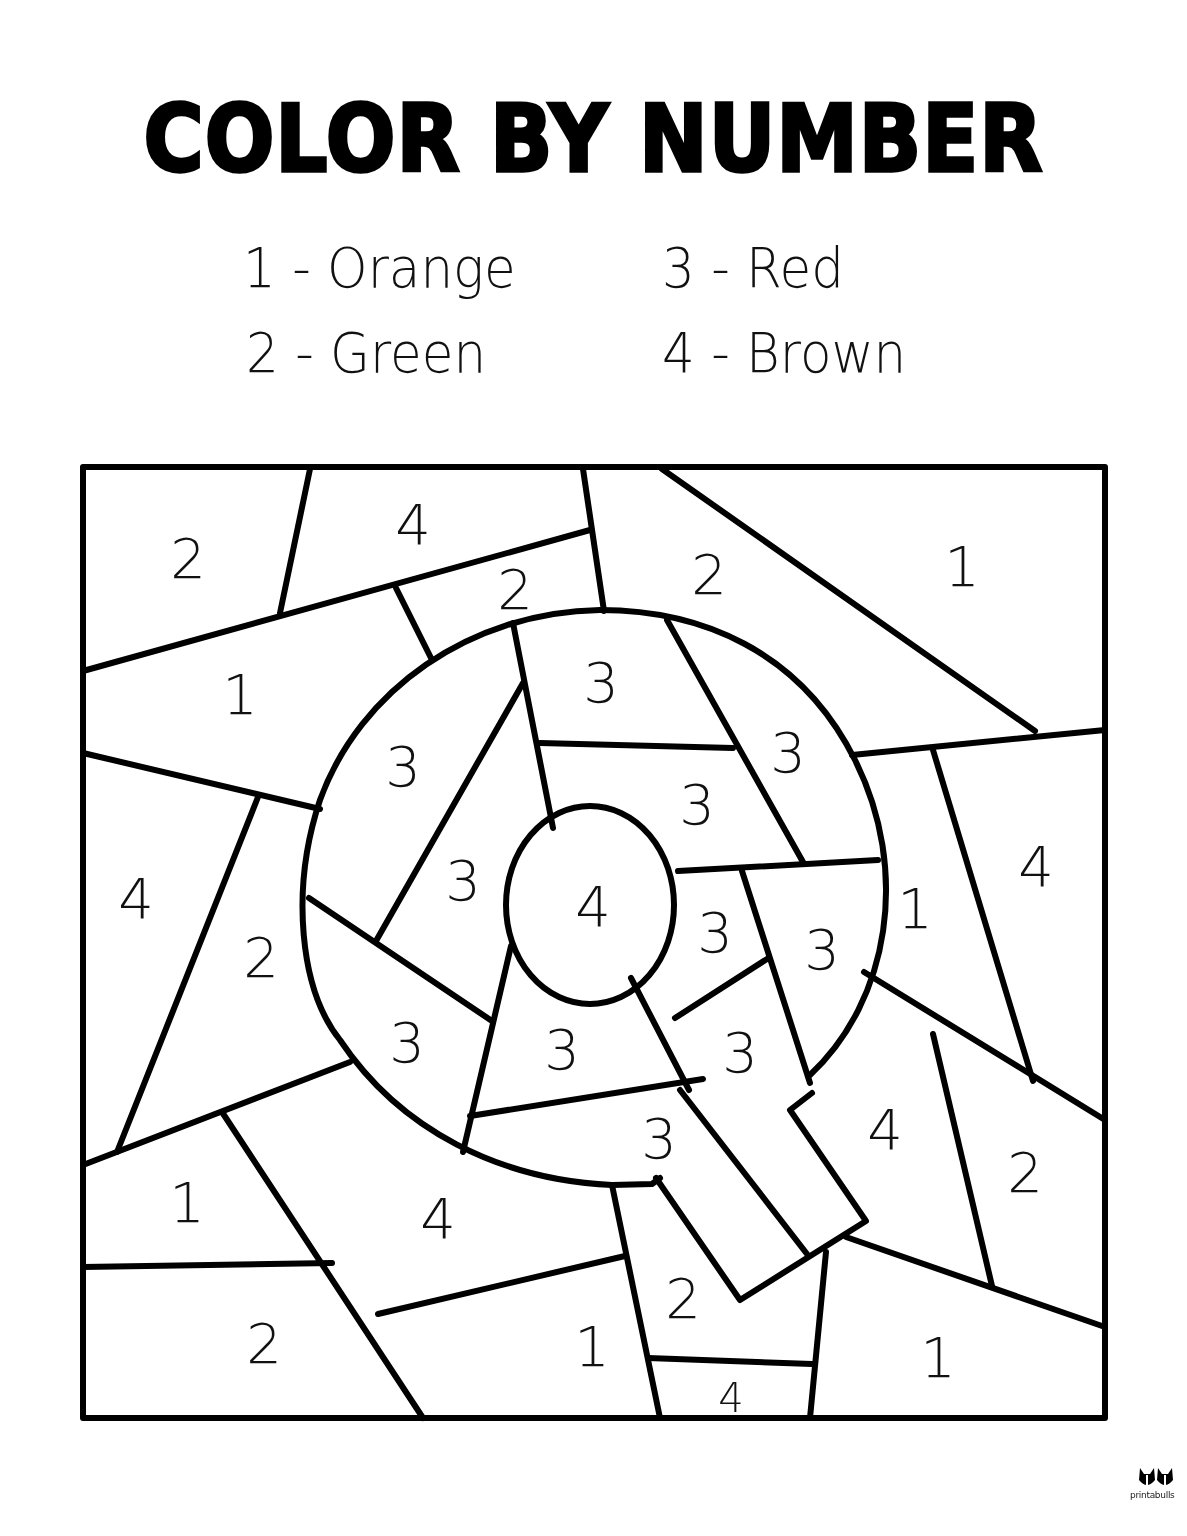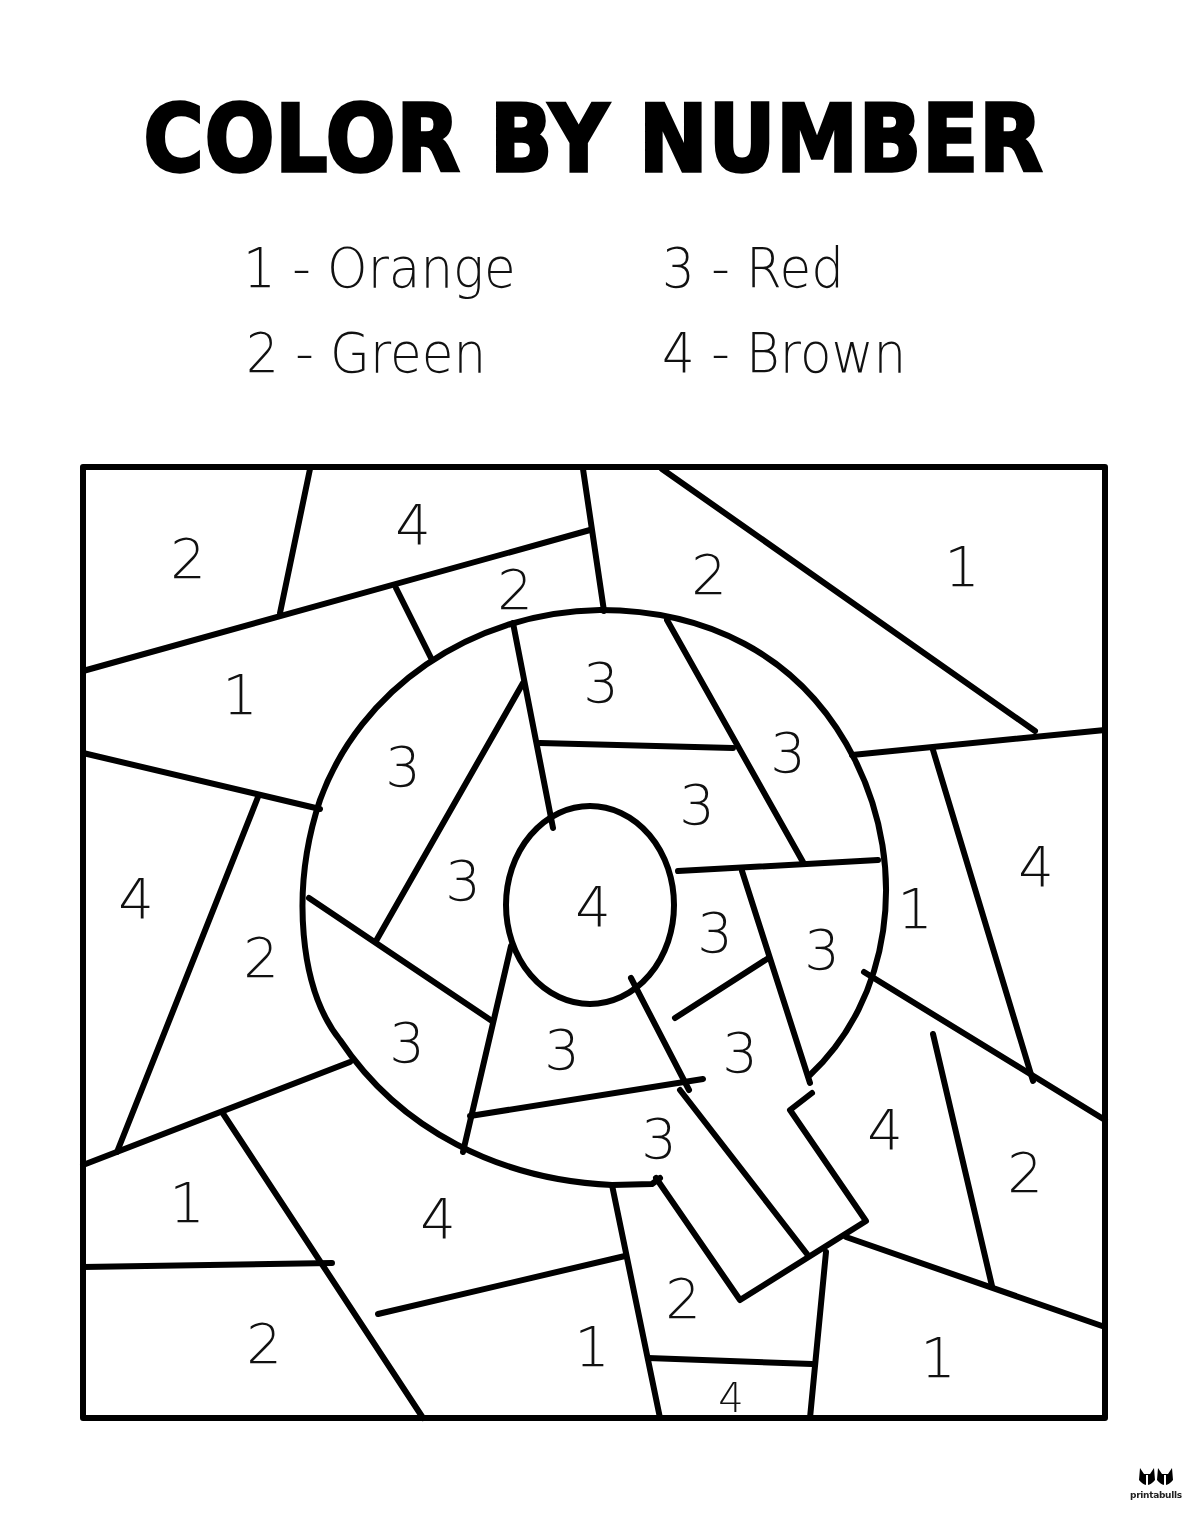--- a/index.html
+++ b/index.html
@@ -14,21 +14,21 @@
       position: absolute; font-family: "DejaVu Sans", sans-serif; font-weight: 300;
       font-size: 56px; color: #111; line-height: 1; white-space: nowrap;
       transform: scaleX(0.92); transform-origin: left top;
     }
     #leg-1 { left: 243px; top: 240px; }
     #leg-2 { left: 246px; top: 325px; }
     #leg-3 { left: 662px; top: 240px; }
     #leg-4 { left: 662px; top: 325px; }
     svg.puzzle { position: absolute; left: 0; top: 0; }
     .logo { position: absolute; left: 1130px; top: 1466px; width: 52px; height: 40px; }
-    .logo-text { position: absolute; left: 0; top: 24px; font-size: 9px; color: #222; font-family: "DejaVu Sans", sans-serif; letter-spacing: -0.3px; font-weight: bold; }
+    .logo-text { position: absolute; left: 0; top: 24px; font-size: 9px; color: #222; font-family: "DejaVu Sans", sans-serif; letter-spacing: -0.3px; }
   </style>
 </head>
 <body>
 
 <div class="title">COLOR BY NUMBER</div>
 
 <div class="legend-item" id="leg-1">1 - Orange</div>
 <div class="legend-item" id="leg-2">2 - Green</div>
 <div class="legend-item" id="leg-3">3 - Red</div>
 <div class="legend-item" id="leg-4">4 - Brown</div>

